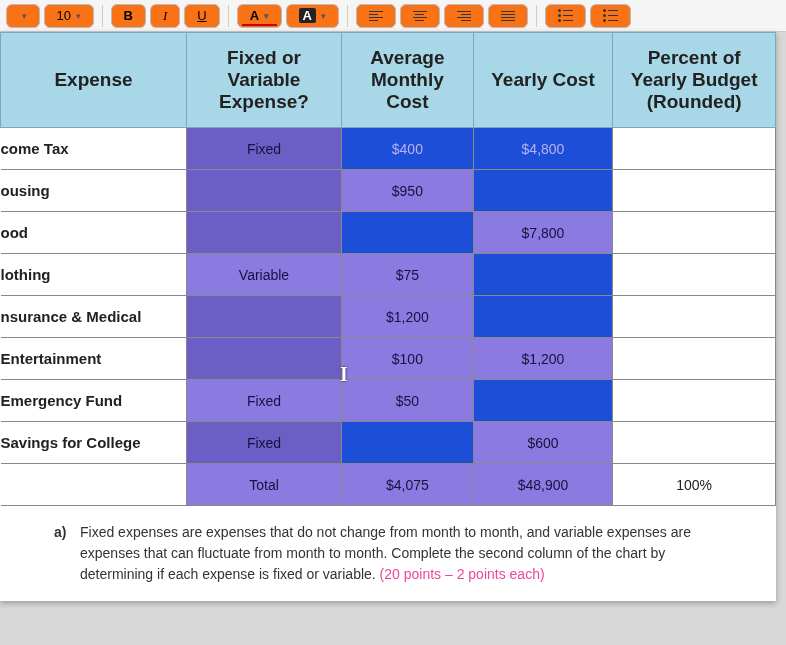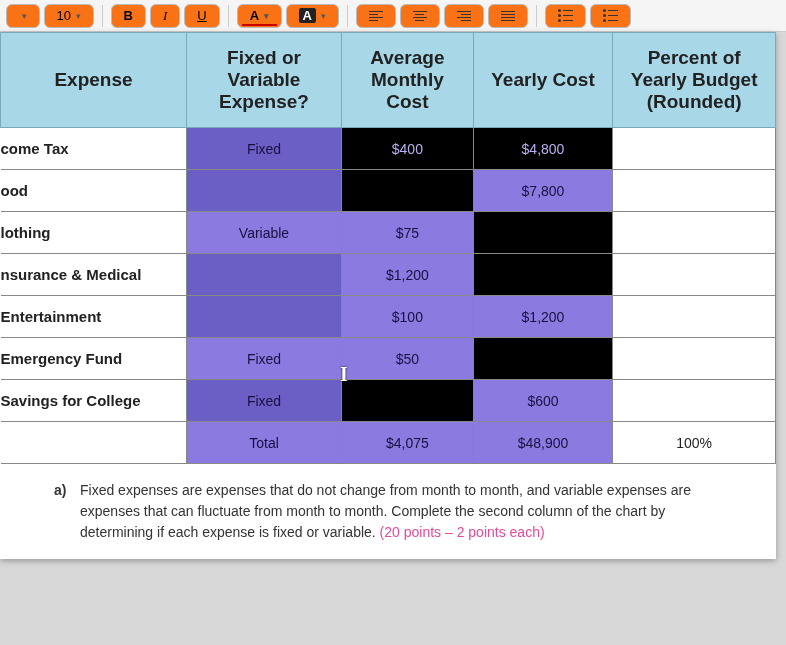--- a/index.html
+++ b/index.html
@@ -85,21 +85,21 @@
     text-align: left;
     font-weight: bold;
     background: #fff;
     border-left: none;
     padding-left: 0;
     font-size: 15px;
     margin-left: 28px;
   }
   td.cell-f { background: #6b5ec4; color:#1a1040; border:1px solid #3a2d7a; }
   td.cell-v { background: #8b7ae0; color:#1a1040; border:1px solid #4a3d9a; }
-  td.cell-d { background: #000000; color:#bbb0f0; border:1px solid #2a1d6a; }
+  td.cell-d { background: #1d4ed8; color:#bbb0f0; border:1px solid #2a1d6a; }
   td.cell-w { background: #fff; }
 
   .question {
     padding: 16px 40px 16px 80px;
     font-size: 14px;
     line-height: 1.5;
     color: #333;
     position: relative;
   }
   .q-letter {
@@ -235,20 +235,27 @@
     </thead>
     <tbody id="budget-body">
         <tr>
           <td class="exp-label">come Tax</td>
           <td class="cell-f">Fixed</td>
           <td class="cell-d">$400</td>
           <td class="cell-d">$4,800</td>
           <td class="cell-w"></td>
         </tr>
         <tr>
+          <td class="exp-label">ousing</td>
+          <td class="cell-f"></td>
+          <td class="cell-v">$950</td>
+          <td class="cell-d"></td>
+          <td class="cell-w"></td>
+        </tr>
+        <tr>
           <td class="exp-label">ood</td>
           <td class="cell-f"></td>
           <td class="cell-d"></td>
           <td class="cell-v">$7,800</td>
           <td class="cell-w"></td>
         </tr>
         <tr>
           <td class="exp-label">lothing</td>
           <td class="cell-v">Variable</td>
           <td class="cell-v">$75</td>

